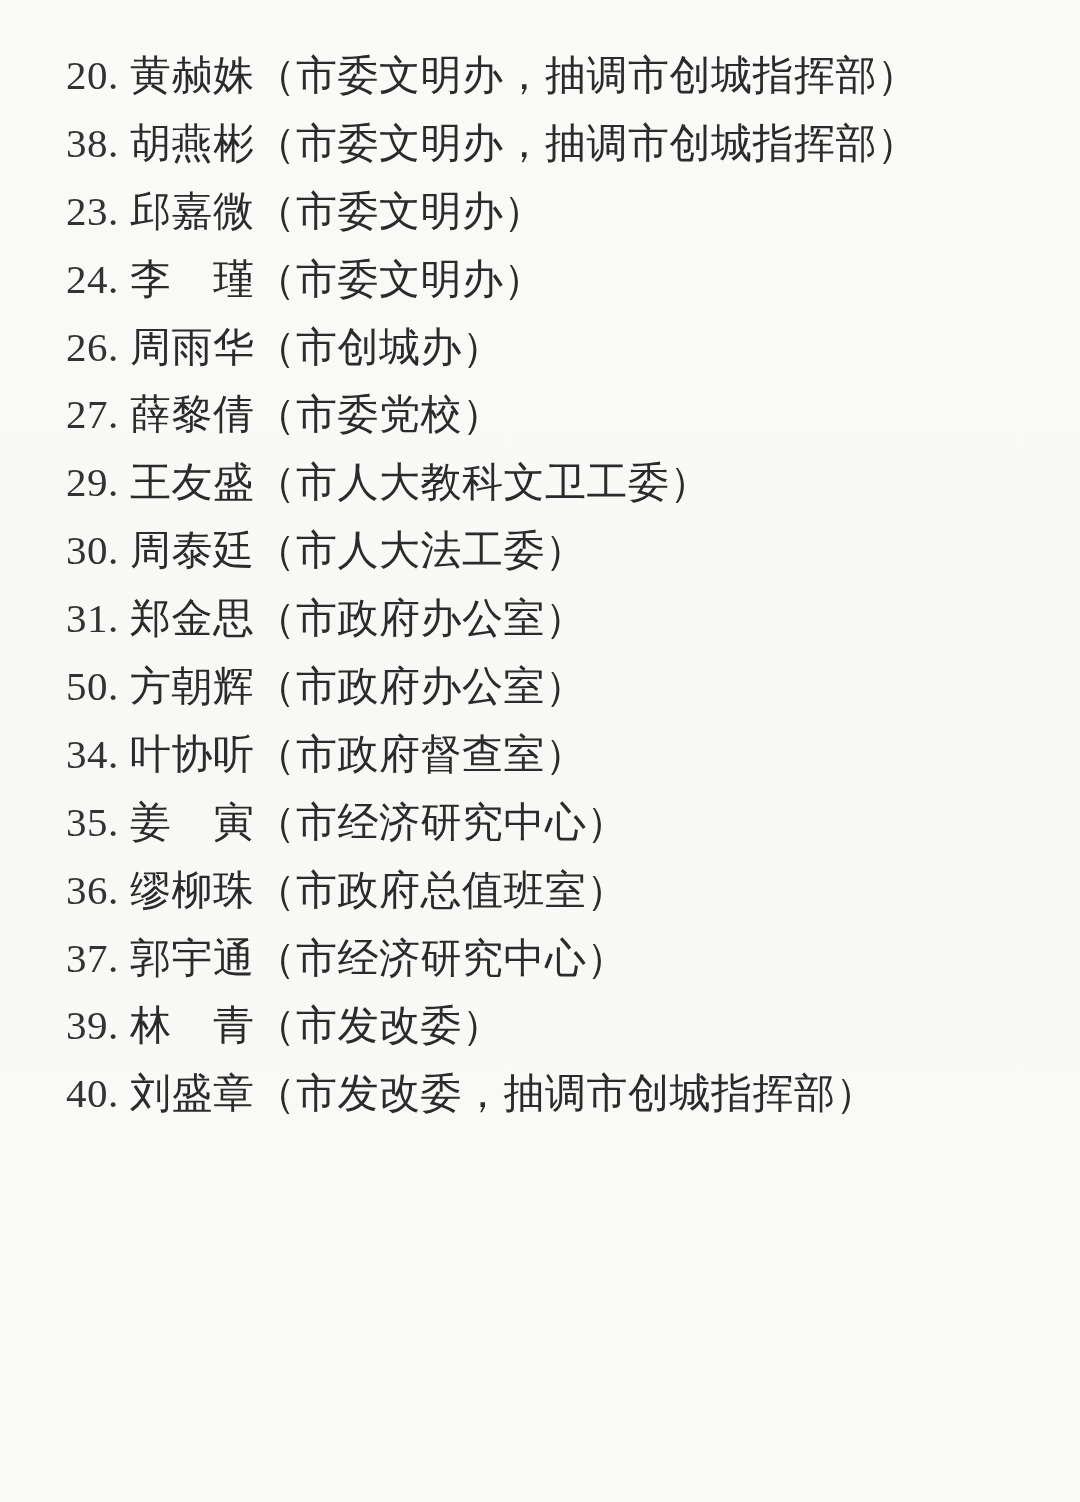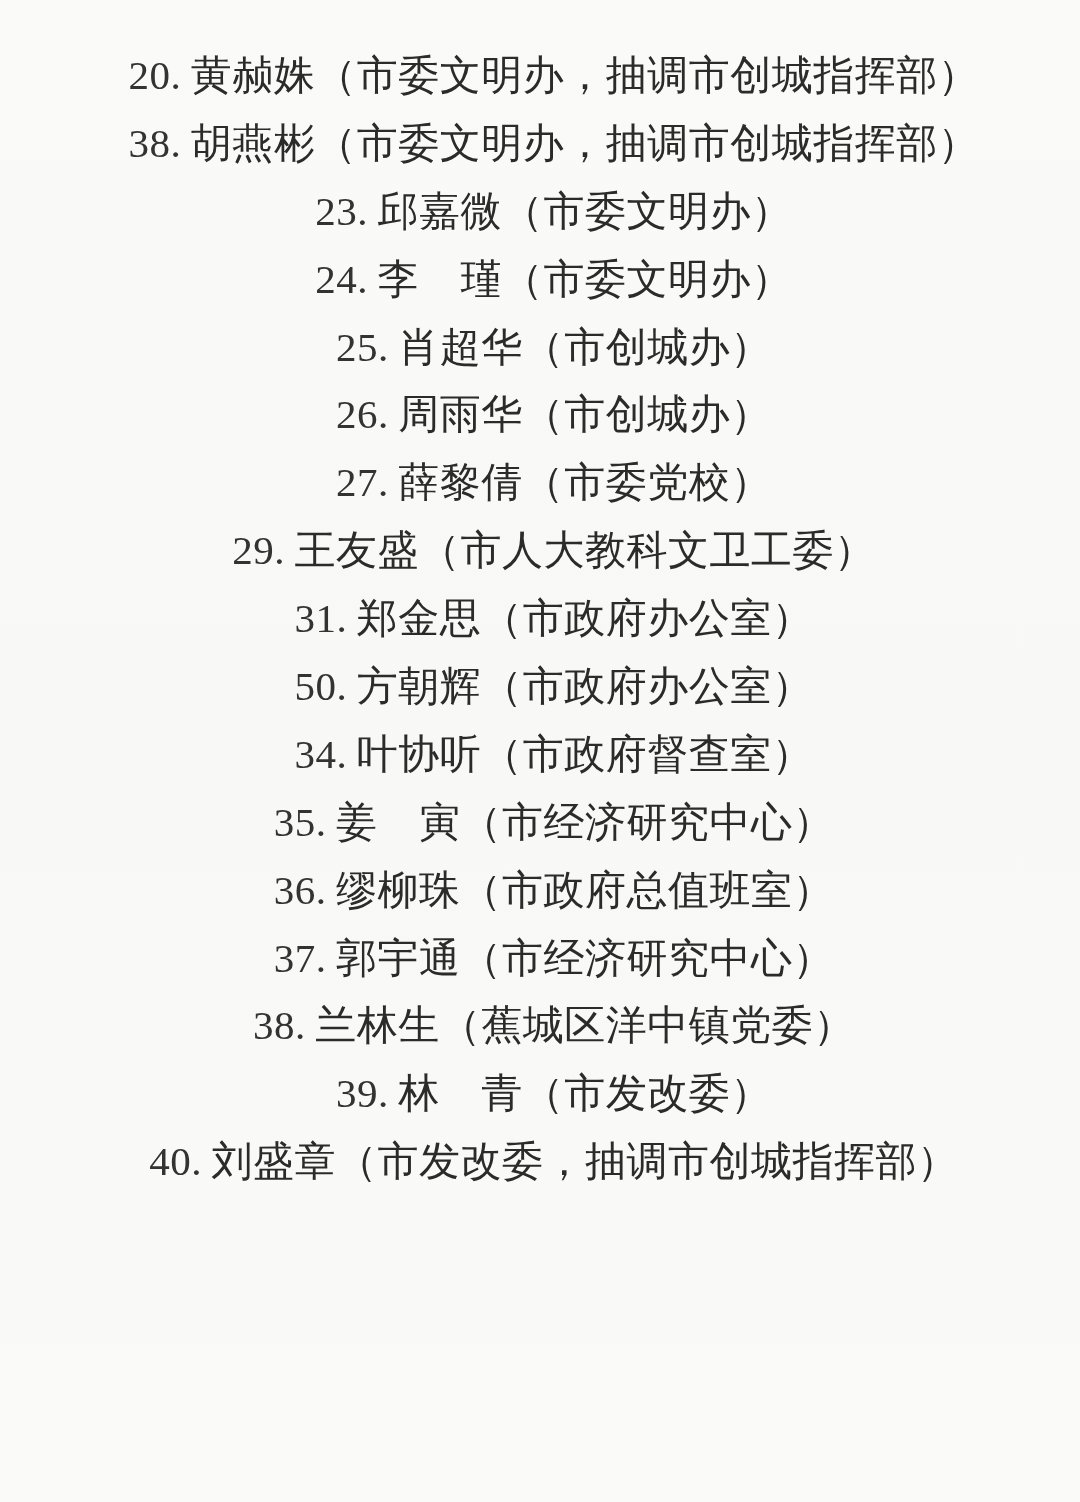--- a/index.html
+++ b/index.html
@@ -26,21 +26,20 @@
     margin: 0;
     padding: 0;
   }
   li.entry {
     height: 67.9px;
     white-space: nowrap;
     color: #2e2e2e;
     font-size: 41px;
     line-height: 46px;
     letter-spacing: 0.5px;
-    text-align: center;
   }
   .num {
     display: inline-block;
     min-width: 56px;
     margin-right: 8px;
     font-family: "Liberation Serif", "DejaVu Serif", serif;
     color: #333333;
   }
   .name {
     color: #2b2b2b;
@@ -56,42 +55,41 @@
   <ol class="name-list">
   <li class="entry"><span class="num">20.</span><span class="name">黄赪姝</span><span class="org">（市委文明办，抽调市创城指挥部）</span></li>
 
 
   <li class="entry"><span class="num">38.</span><span class="name">胡燕彬</span><span class="org">（市委文明办，抽调市创城指挥部）</span></li>
 
   <li class="entry"><span class="num">23.</span><span class="name">邱嘉微</span><span class="org">（市委文明办）</span></li>
 
   <li class="entry"><span class="num">24.</span><span class="name">李　瑾</span><span class="org">（市委文明办）</span></li>
 
-  <li class="entry"><span class="num">25.</span><span class="name">肖超华</span><span class="org">（市创城办）</span></li>
 
   <li class="entry"><span class="num">26.</span><span class="name">周雨华</span><span class="org">（市创城办）</span></li>
 
   <li class="entry"><span class="num">27.</span><span class="name">薛黎倩</span><span class="org">（市委党校）</span></li>
 
 
   <li class="entry"><span class="num">29.</span><span class="name">王友盛</span><span class="org">（市人大教科文卫工委）</span></li>
 
+  <li class="entry"><span class="num">30.</span><span class="name">周泰廷</span><span class="org">（市人大法工委）</span></li>
 
   <li class="entry"><span class="num">31.</span><span class="name">郑金思</span><span class="org">（市政府办公室）</span></li>
 
   <li class="entry"><span class="num">50.</span><span class="name">方朝辉</span><span class="org">（市政府办公室）</span></li>
 
 
   <li class="entry"><span class="num">34.</span><span class="name">叶协听</span><span class="org">（市政府督查室）</span></li>
 
   <li class="entry"><span class="num">35.</span><span class="name">姜　寅</span><span class="org">（市经济研究中心）</span></li>
 
   <li class="entry"><span class="num">36.</span><span class="name">缪柳珠</span><span class="org">（市政府总值班室）</span></li>
 
   <li class="entry"><span class="num">37.</span><span class="name">郭宇通</span><span class="org">（市经济研究中心）</span></li>
 
-  <li class="entry"><span class="num">38.</span><span class="name">兰林生</span><span class="org">（蕉城区洋中镇党委）</span></li>
 
   <li class="entry"><span class="num">39.</span><span class="name">林　青</span><span class="org">（市发改委）</span></li>
 
   <li class="entry"><span class="num">40.</span><span class="name">刘盛章</span><span class="org">（市发改委，抽调市创城指挥部）</span></li>
 </ol>
 </div>
 
 </body></html>

